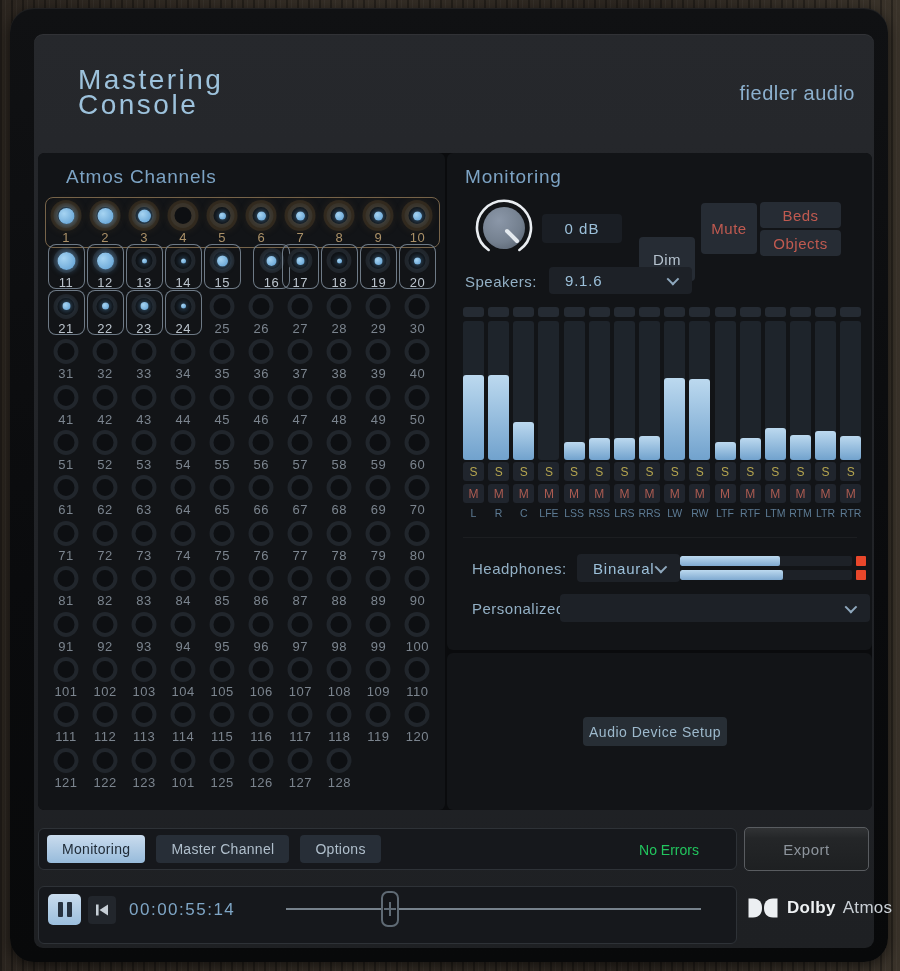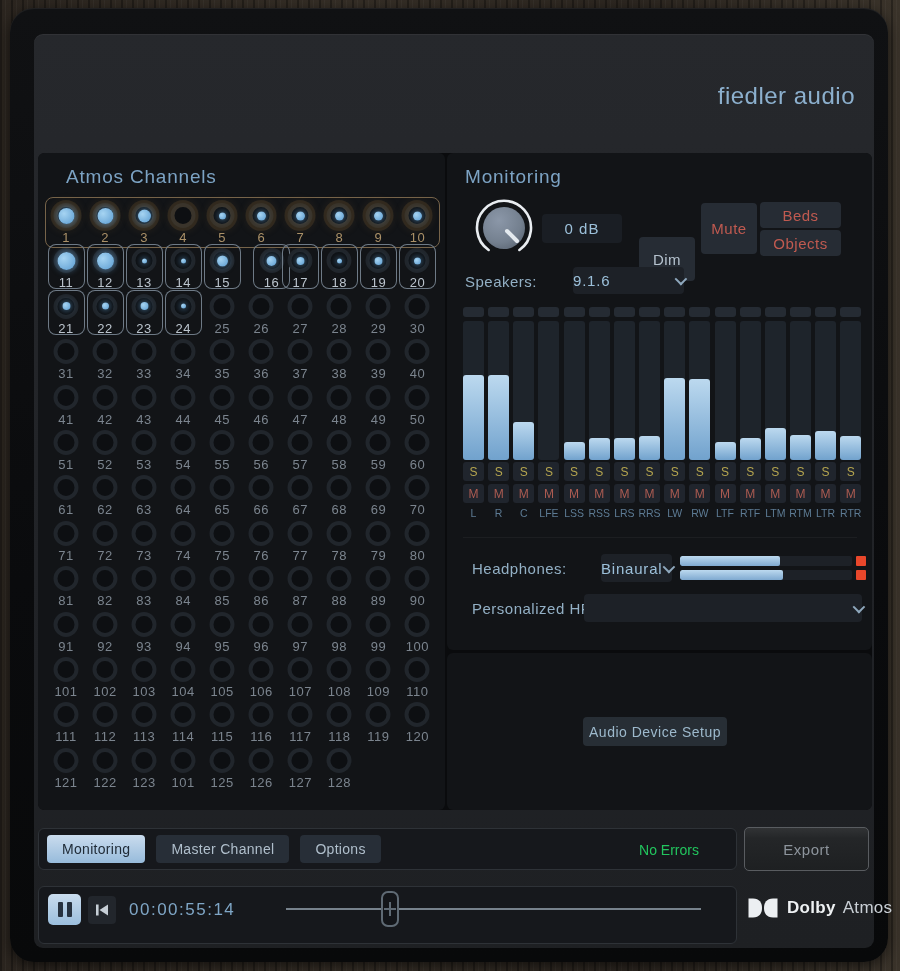--- a/index.html
+++ b/index.html
@@ -15,21 +15,21 @@
     background:linear-gradient(180deg,#101113,#0a0b0d 60%,#08090a);
     border-radius:24px;box-shadow:0 4px 14px rgba(0,0,0,.6), inset 0 1px 1px rgba(255,255,255,.07);
   }
   .plugin{
     position:absolute;left:24px;top:26px;width:840px;height:914px;
     background:linear-gradient(180deg,#26282c,#202226 70%,#1e2023);
     border-radius:9px;box-shadow:inset 0 1px 0 rgba(255,255,255,.05);
   }
   
   .logo{position:absolute;left:44px;top:33px;color:#9dc2dc;font-size:28px;line-height:25px;font-weight:300;letter-spacing:2.5px;}
-  .brand{position:absolute;left:600px;top:48px;width:221px;text-align:right;color:#8cb0ce;font-size:24px;letter-spacing:.5px;}
+  .brand{position:absolute;left:600px;top:48px;width:221px;text-align:right;color:#8cb0ce;font-size:20px;letter-spacing:.5px;}
   
   .content-bg{position:absolute;left:4px;top:119px;width:834px;height:657px;background:#0a0b0d;border-radius:7px;}
   .panel{position:absolute;background:#121417;border-radius:6px;}
   #left-panel{left:4px;top:119px;width:407px;height:657px;}
   #right-panel{left:413px;top:119px;width:425px;height:497px;}
   #bottom-right-panel{left:413px;top:619px;width:425px;height:157px;}
   .panel-title{position:absolute;color:#7ca3c4;font-size:19px;letter-spacing:.8px;}
   
   .ch-cell{position:absolute;width:37px;height:45px;}
   .ch-cell.boxed{box-shadow:inset 0 0 0 1px #6e7a86;border-radius:8px;}
@@ -42,21 +42,21 @@
   .ch-cell.grp .ch-num{color:#ab9168;}
   .group-box{position:absolute;left:7px;top:44px;width:393px;height:49px;border:1px solid #77644a;border-radius:8px;}
   
   .gain-box{position:absolute;left:95px;top:61px;width:80px;height:29px;background:#1a1e24;border-radius:4px;
     color:#9cc0da;font-size:15px;display:flex;align-items:center;justify-content:center;letter-spacing:1px;}
   .mon-btn{position:absolute;background:#262c34;border-radius:4px;display:flex;align-items:center;justify-content:center;
     font-size:15px;letter-spacing:.5px;color:#b5c2ce;}
   .mon-btn.red{color:#c05a50;}
   .fld-label{position:absolute;color:#93b0c5;font-size:15px;letter-spacing:.5px;}
   .dropdown{position:absolute;background:#1d2127;border-radius:4px;color:#9cc0da;font-size:15px;
-    display:flex;align-items:center;padding:0 0;letter-spacing:.8px;margin-left:24px;}
+    display:flex;align-items:center;padding:0 16px;letter-spacing:.8px;}
   .chev{margin-left:auto;width:7px;height:7px;border-right:2px solid #8fa8bd;border-bottom:2px solid #8fa8bd;transform:rotate(45deg) translateY(-2px);}
   
   .mcol{position:absolute;width:21px;height:215px;}
   .mpeak{position:absolute;left:0;top:0;width:21px;height:10px;background:#252b33;border-radius:3px;}
   .mtrack{position:absolute;left:0;top:14px;width:21px;height:139px;background:#1e242b;border-radius:3px;overflow:hidden;}
   .mfill{position:absolute;left:0;bottom:0;width:100%;border-radius:3px 3px 0 0;background:linear-gradient(180deg,#bcd9ef,#71a2cd);}
   .sm{position:absolute;left:0;width:21px;height:19px;background:#20252d;border-radius:3px;display:flex;align-items:center;justify-content:center;font-size:12px;}
   .sm.s{top:155px;color:#b5a54f;}
   .sm.m{top:177px;color:#ad5c52;}
   .mlabel{position:absolute;left:-6px;top:200px;width:33px;text-align:center;font-size:10.5px;color:#5d7b94;}
@@ -88,20 +88,24 @@
   .dolby{position:absolute;left:714px;top:861px;height:26px;display:flex;align-items:center;gap:9px;}
   .dolby .b{color:#eef1f3;font-size:17px;font-weight:bold;letter-spacing:.3px;}
   .dolby .l{color:#c9cfd5;font-size:17px;letter-spacing:.3px;margin-left:-2px;}
 </style>
 </head>
 <body>
 
 <div class="bezel">
   <div class="plugin">
 
+    <div class="logo">
+      <div>Mastering</div>
+      <div>Console</div>
+    </div>
     <div class="brand">fiedler audio</div>
 
     <div class="content-bg"></div>
 
     <div class="panel" id="left-panel">
       <div class="panel-title" style="left:28px;top:13px;">Atmos Channels</div>
       <div class="group-box"></div>
       <div id="channel-grid">
           <div class="ch-cell grp" style="left: 9.5px; top: 46px;">
             <div class="ch-ring">

